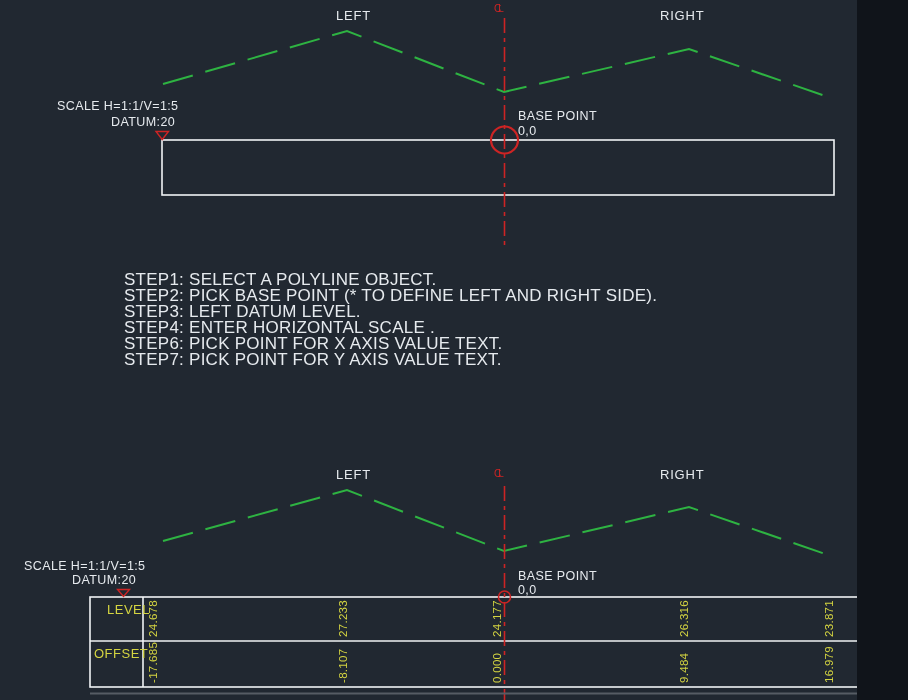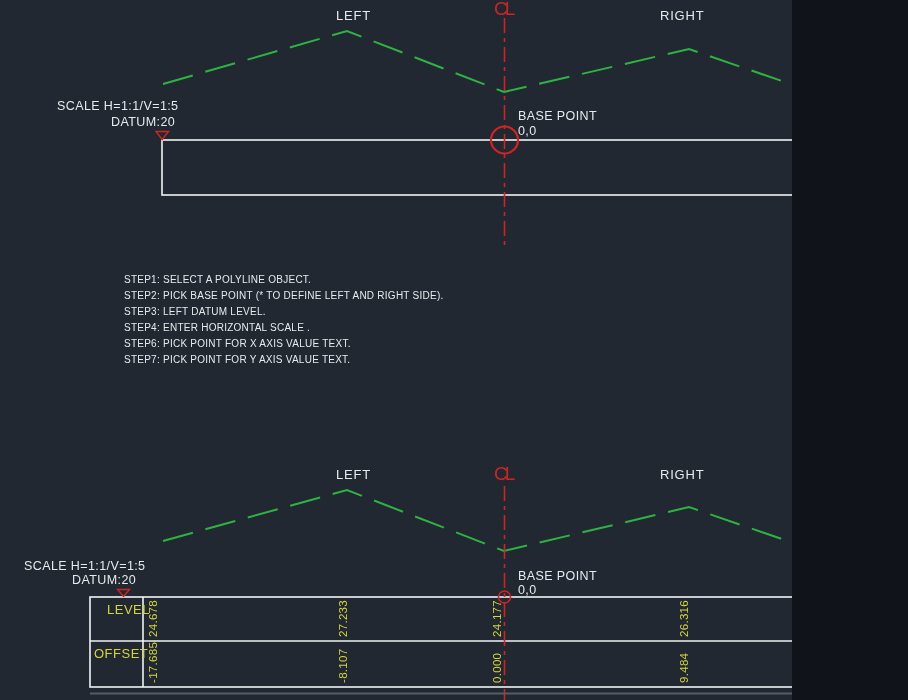--- a/index.html
+++ b/index.html
@@ -1,38 +1,38 @@
 <!DOCTYPE html>
 <html style="--bg: #212831; --white_line: #f0f3f5; --text: #e6eaee; --green: #2eb342; --red: #cd2424; --yellow: #d4d441; --gray_line: #565c64;"><head>
 <meta charset="utf-8">
 <style>
   html,body { margin:0; padding:0; background:#10141a; }
   #canvas {
-    position:relative; width:792px; height:700px; overflow:hidden;
+    position:relative; width:857px; height:700px; overflow:hidden;
     background:var(--bg); font-family:"Liberation Sans","DejaVu Sans",sans-serif;
   }
   #linework { position:absolute; left:0; top:0; width:908px; height:700px; }
 
   .green-line { fill:none; stroke:var(--green); stroke-width:2; stroke-dasharray:31 13; }
   .white-line { fill:none; stroke:var(--white_line); stroke-width:1.6; }
   .red-center { fill:none; stroke:var(--red); stroke-width:1.6; stroke-dasharray:15 5 4 5; }
   .red-stroke { fill:none; stroke:var(--red); }
   .gray-line  { fill:none; stroke:var(--gray_line); stroke-width:1.8; }
 
   .txt { position:absolute; color:var(--text); font-size:12.5px; letter-spacing:0.4px; white-space:nowrap; line-height:13px; }
   .lbl { font-size:13px; letter-spacing:0.8px; }
   .red-txt { color:var(--red); }
-  .cl { letter-spacing:-3px; font-size:19px; }
+  .cl { letter-spacing:-3px; font-size:10px; }
   .yellow-txt { color:var(--yellow); }
   .hdr { font-size:13px; letter-spacing:0.5px;margin-left:12px; }
   .rot {
     position:absolute; transform:rotate(-90deg); transform-origin:0 0;
     color:var(--yellow); font-size:11.5px; letter-spacing:0.3px; white-space:nowrap; line-height:13px;
   }
-  #steps { position:absolute; left:124px; top:272px; color:var(--text); font-size:10px; letter-spacing:0.25px; }
+  #steps { position:absolute; left:124px; top:272px; color:var(--text); font-size:17px; letter-spacing:0.25px; }
   #steps .step-line { line-height:15.9px; white-space:nowrap; }
 </style>
 </head>
 <body>
 
 <div id="canvas">
 
   <svg id="linework" viewBox="0 0 908 700">
 
     <polyline class="green-line" points="163,84 347,31 504,92 689,49 834,99"></polyline>

